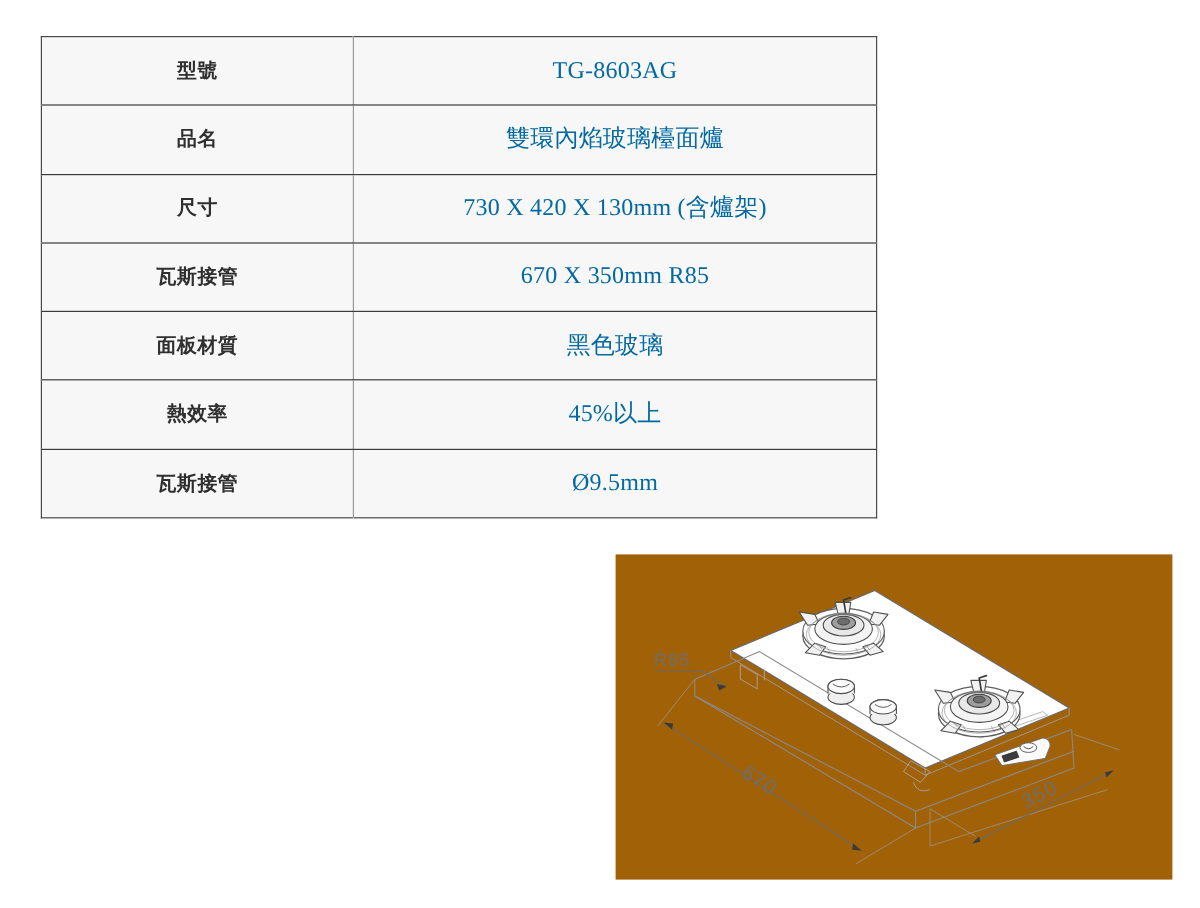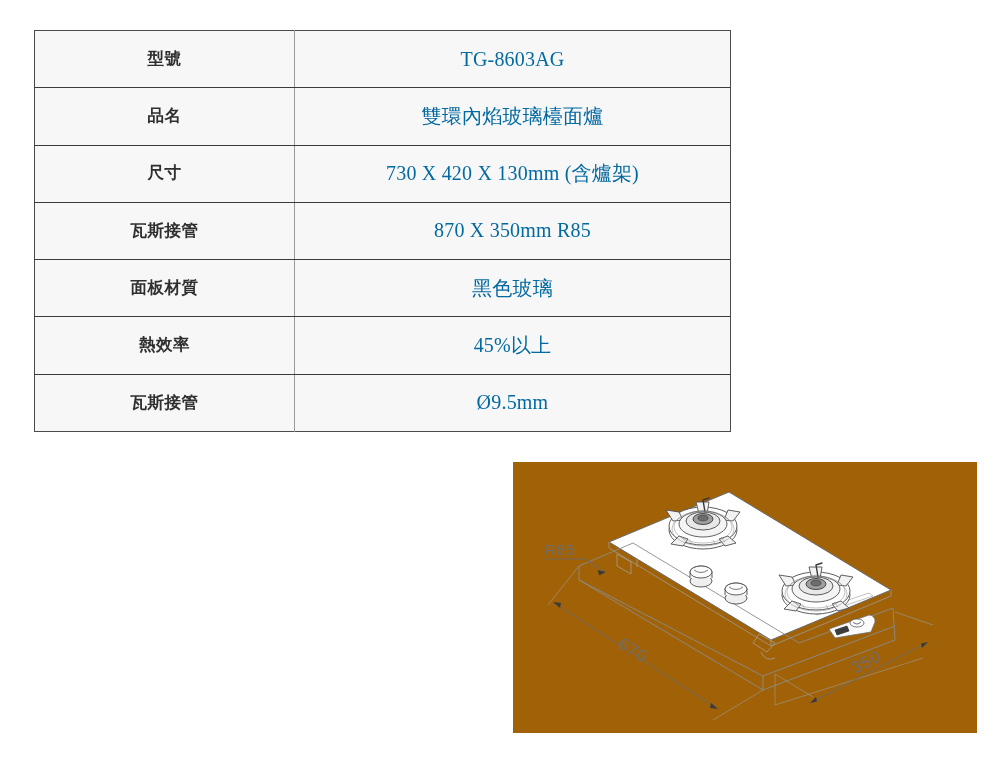--- a/index.html
+++ b/index.html
@@ -94,21 +94,21 @@
         <td class="spec-value">雙環內焰玻璃檯面爐</td>
       </tr>
 
       <tr>
         <td class="spec-label">尺寸</td>
         <td class="spec-value">730 X 420 X 130mm (含爐架)</td>
       </tr>
 
       <tr>
         <td class="spec-label">瓦斯接管</td>
-        <td class="spec-value">870 X 350mm R85</td>
+        <td class="spec-value">670 X 350mm R85</td>
       </tr>
 
       <tr>
         <td class="spec-label">面板材質</td>
         <td class="spec-value">黑色玻璃</td>
       </tr>
 
 
 
       <tr>

